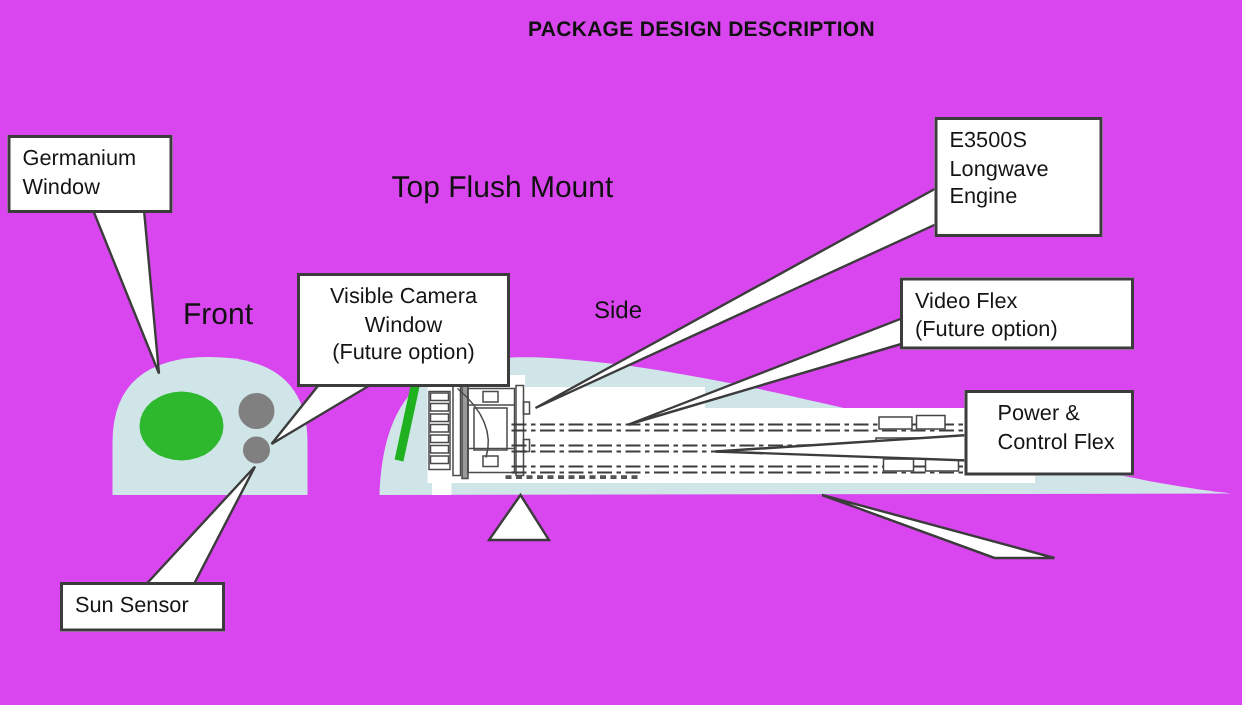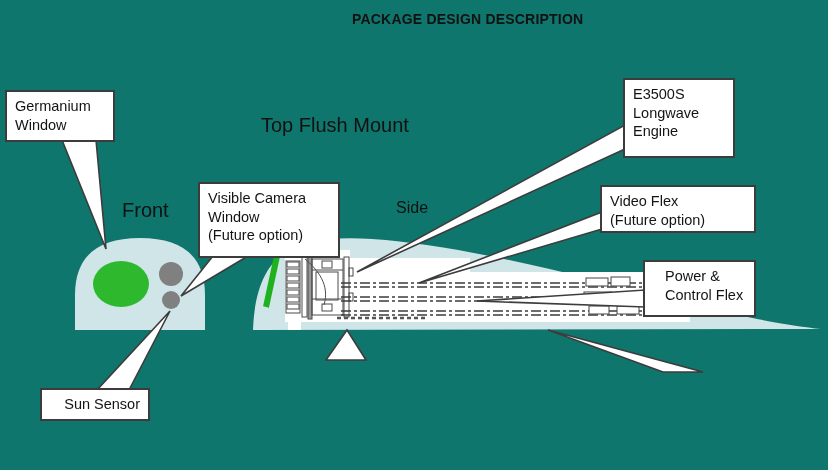--- a/index.html
+++ b/index.html
@@ -1,16 +1,16 @@
 <!DOCTYPE html>
 <html><head>
 <meta charset="utf-8">
 <style>
   html,body{margin:0;padding:0;background:#ffffff;}
-  #page{position:relative;width:828px;height:470px;background:#0f766e;overflow:hidden;
+  #page{position:relative;width:828px;height:470px;background:#d946ef;overflow:hidden;
         font-family:"Liberation Sans", sans-serif;color:#1a1a1a;}
   #diagram-svg{position:absolute;left:0;top:0;z-index:1;}
   .callout{position:absolute;z-index:3;background:#ffffff;border:2px solid #3c3c3c;
            box-sizing:border-box;padding:5px 8px;font-size:14.5px;line-height:1.28;
            white-space:pre-line;color:#141414;}
   .label{position:absolute;z-index:3;background:transparent;color:#111;}
   #page-title{left:352px;top:11px;font-size:14px;font-weight:bold;letter-spacing:0.2px;}
   #diagram-heading{left:261px;top:114px;font-size:20px;}
   #front-label{left:104px;top:199px;font-size:20px;padding-left:18px;}
   #side-label{left:396px;top:199px;font-size:16px;}
@@ -105,23 +105,23 @@
 
   <div id="diagram-heading" class="label">Top Flush Mount</div>
 
   <div id="front-label" class="label">Front</div>
 
   <div id="side-label" class="label">Side</div>
 
   <div class="callout" style="left:5px;top:90px;width:110px;height:52px;">Germanium
 Window</div>
 
-  <div class="callout" style="left:40px;top:388px;width:110px;height:33px;text-align:right;">Sun Sensor</div>
+  <div class="callout" style="left:40px;top:388px;width:110px;height:33px;">Sun Sensor</div>
 
-  <div class="callout" style="left:198px;top:182px;width:142px;height:76px;">Visible Camera
+  <div class="callout" style="left:198px;top:182px;width:142px;height:76px;text-align:center;">Visible Camera
 Window
 (Future option)</div>
 
   <div class="callout" style="left:623px;top:78px;width:112px;height:80px;">E3500S
 Longwave
 Engine</div>
 
   <div class="callout" style="left:600px;top:185px;width:156px;height:48px;">Video Flex
 (Future option)</div>
 

